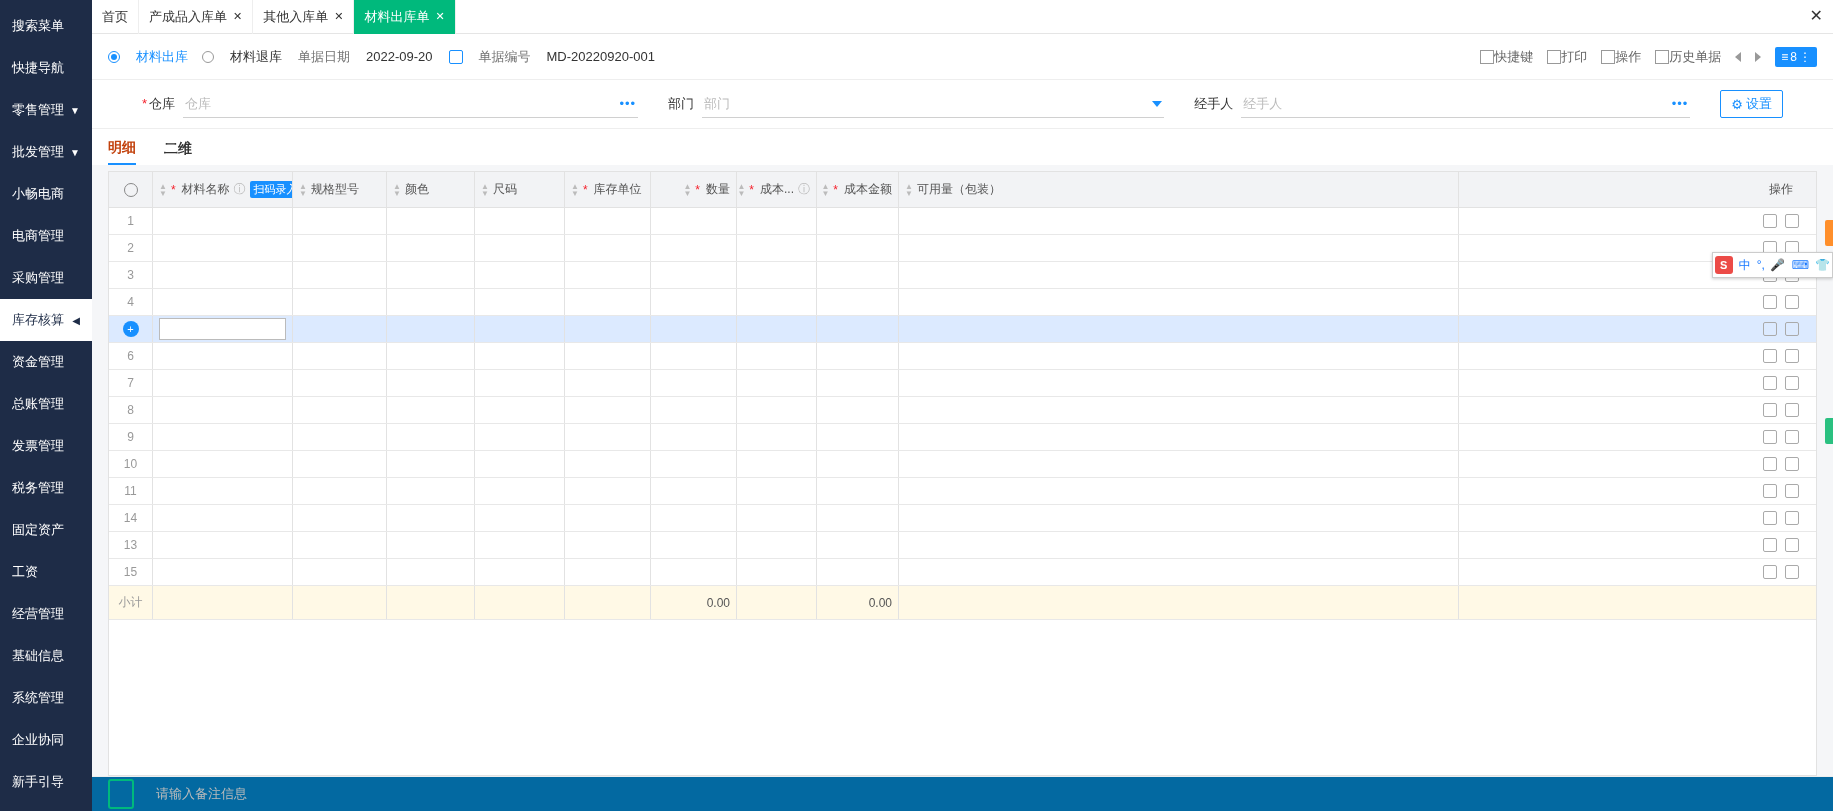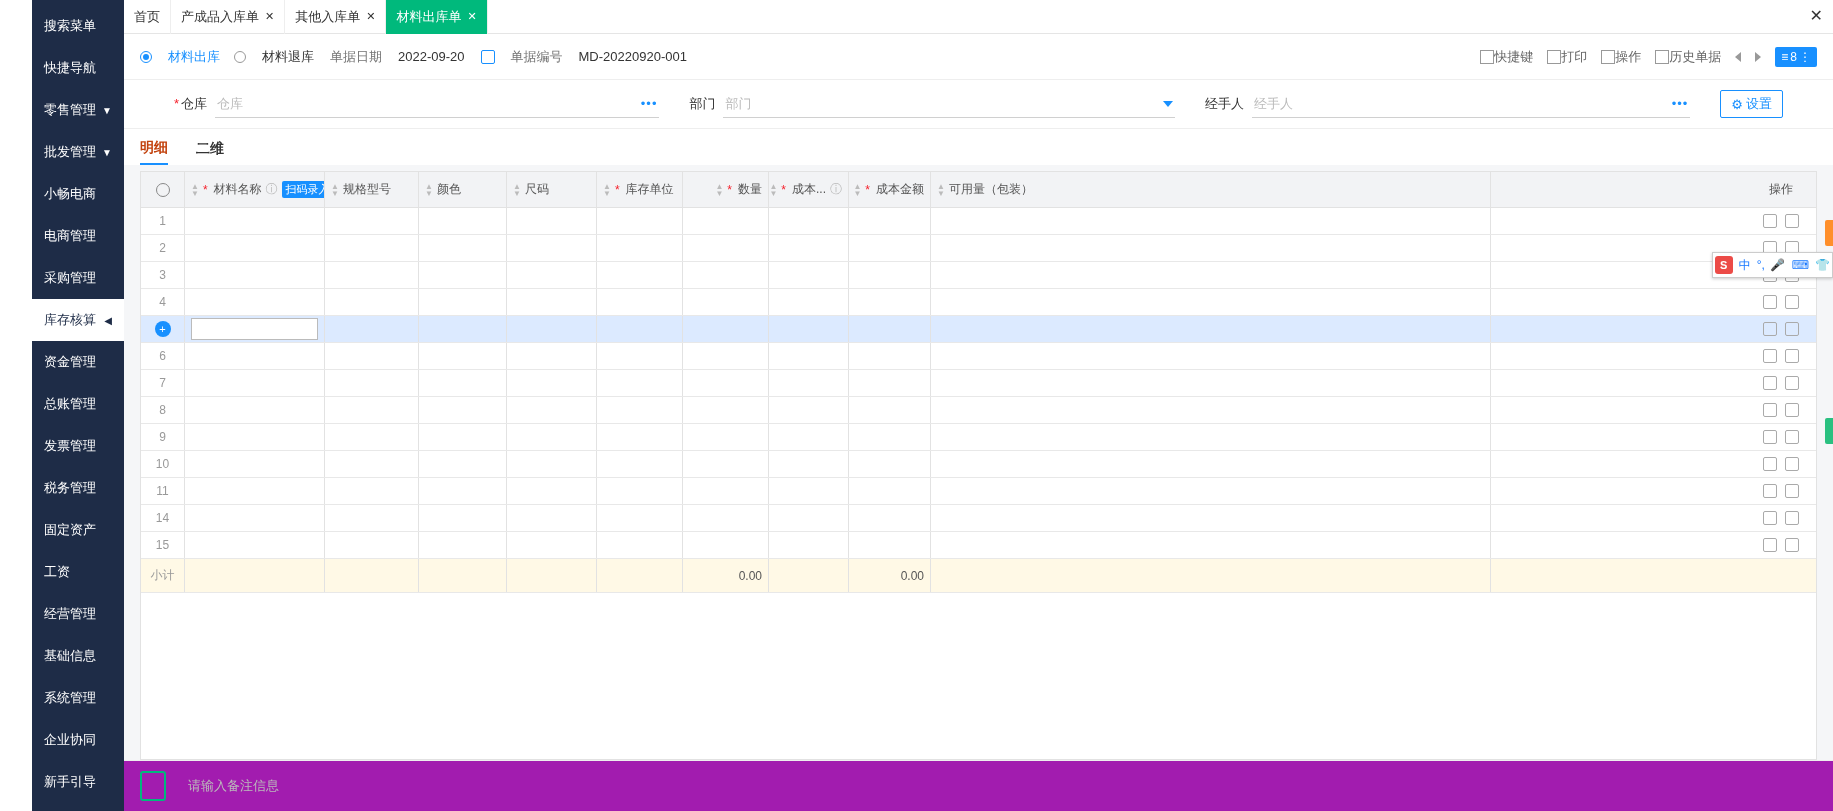--- a/index.html
+++ b/index.html
@@ -1,20 +1,20 @@
 <!DOCTYPE html>
 <html><head>
 <meta charset="utf-8">
 <style>
 * { margin: 0; padding: 0; box-sizing: border-box; }
 body { font-family: "Microsoft YaHei", Arial, sans-serif; font-size: 13px; color: #333; background: #fff; overflow: hidden; }
 .app { display: flex; height: 811px; width: 1833px; }
 
 
-.sidebar { width: 92px; background: #1e2c47; color: #fff; display: flex; flex-direction: column; padding-top: 5px; margin-left: 32px; }
+.sidebar { width: 92px; background: #1e2c47; color: #fff; display: flex; flex-direction: column; padding-top: 5px; }
 .sidebar-item { display: flex; align-items: center; justify-content: space-between; padding: 12px 12px; font-size: 13px; cursor: pointer; white-space: nowrap; }
 .sidebar-item.active { background: #fff; color: #1e2c47; }
 .sidebar-item .chev { font-size: 10px; }
 
 
 .main { flex: 1; display: flex; flex-direction: column; background: #f5f6f8; }
 
 
 .tabs-bar { display: flex; align-items: center; height: 34px; background: #fff; border-bottom: 1px solid #e5e5e5; position: relative; }
 .tab { display: flex; align-items: center; padding: 0 10px; height: 34px; font-size: 13px; border-right: 1px solid #eee; cursor: pointer; gap: 6px; }
@@ -77,21 +77,21 @@
 .col-8 { width: 82px; justify-content: flex-end; }
 .col-9 { width: 560px; }
 .col-act { width: 70px; justify-content: center; gap: 8px; margin-left: auto; border-right: none; }
 .gear { width: 14px; height: 14px; border-radius: 50%; border: 1.5px solid #888; display: inline-block; position: relative; }
 .plus-circle { width: 16px; height: 16px; border-radius: 50%; background: #1890ff; color: #fff; display: flex; align-items: center; justify-content: center; font-size: 11px; }
 .tag-scan { background: #1890ff; color: #fff; font-size: 11px; padding: 1px 4px; border-radius: 2px; }
 .act-icon { width: 14px; height: 14px; border: 1px solid #aaa; border-radius: 2px; display: inline-block; cursor: pointer; }
 .cell-input-outline { width: 100%; height: 22px; border: 1px solid #bbb; background: #fff; }
 
 
-.footer { display: flex; align-items: center; padding: 10px 16px; background: #a21caf; gap: 16px; border-top: 1px solid #eee; }
+.footer { display: flex; align-items: center; padding: 2px 16px; background: #0369a1; gap: 16px; border-top: 1px solid #eee; }
 .footer-icon { width: 26px; height: 30px; border: 2px solid #00b97c; border-radius: 3px; }
 .footer-input { flex: 1; color: #bbb; font-size: 13px; padding: 6px; }
 
 
 .ime { position: absolute; right: 0; top: 252px; display: flex; align-items: center; background: #fff; border: 1px solid #ccc; height: 26px; padding: 0 2px; gap: 6px; box-shadow: 0 1px 3px rgba(0,0,0,.2);}
 .ime .s { width: 18px; height: 18px; background: #ec4b47; color: #fff; border-radius: 3px; display: flex; align-items: center; justify-content: center; font-size: 11px; font-weight: bold; }
 .ime span { color: #1677ff; font-size: 12px; }
 .orange-tab { position: absolute; right: 0; top: 220px; width: 8px; height: 26px; background: #ff8f2b; border-radius: 2px 0 0 2px; }
 .green-tab { position: absolute; right: 0; top: 418px; width: 8px; height: 26px; background: #2ac080; border-radius: 2px 0 0 2px; }
 </style>
@@ -501,20 +501,36 @@
             <div class="td col-6"></div>
             <div class="td col-7"></div>
             <div class="td col-8"></div>
             <div class="td col-9"></div>
             <div class="td col-act">
               <span class="act-icon"></span>
               <span class="act-icon"></span>
             </div>
           </div>
           <div class="tr">
+            <div class="td col-num">13</div>
+            <div class="td col-1"></div>
+            <div class="td col-2"></div>
+            <div class="td col-3"></div>
+            <div class="td col-4"></div>
+            <div class="td col-5"></div>
+            <div class="td col-6"></div>
+            <div class="td col-7"></div>
+            <div class="td col-8"></div>
+            <div class="td col-9"></div>
+            <div class="td col-act">
+              <span class="act-icon"></span>
+              <span class="act-icon"></span>
+            </div>
+          </div>
+          <div class="tr">
             <div class="td col-num">15</div>
             <div class="td col-1"></div>
             <div class="td col-2"></div>
             <div class="td col-3"></div>
             <div class="td col-4"></div>
             <div class="td col-5"></div>
             <div class="td col-6"></div>
             <div class="td col-7"></div>
             <div class="td col-8"></div>
             <div class="td col-9"></div>

